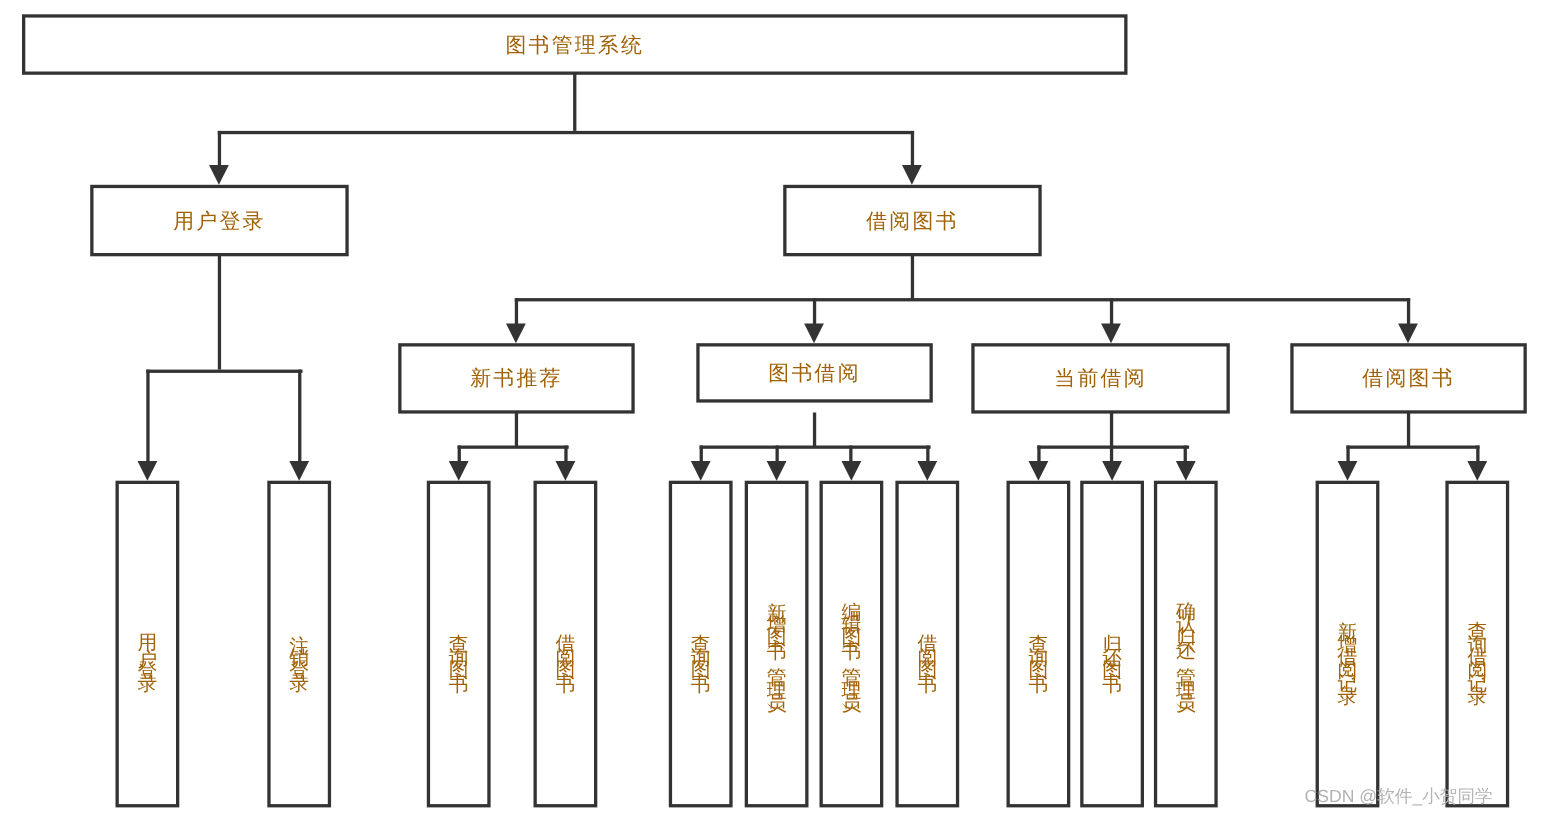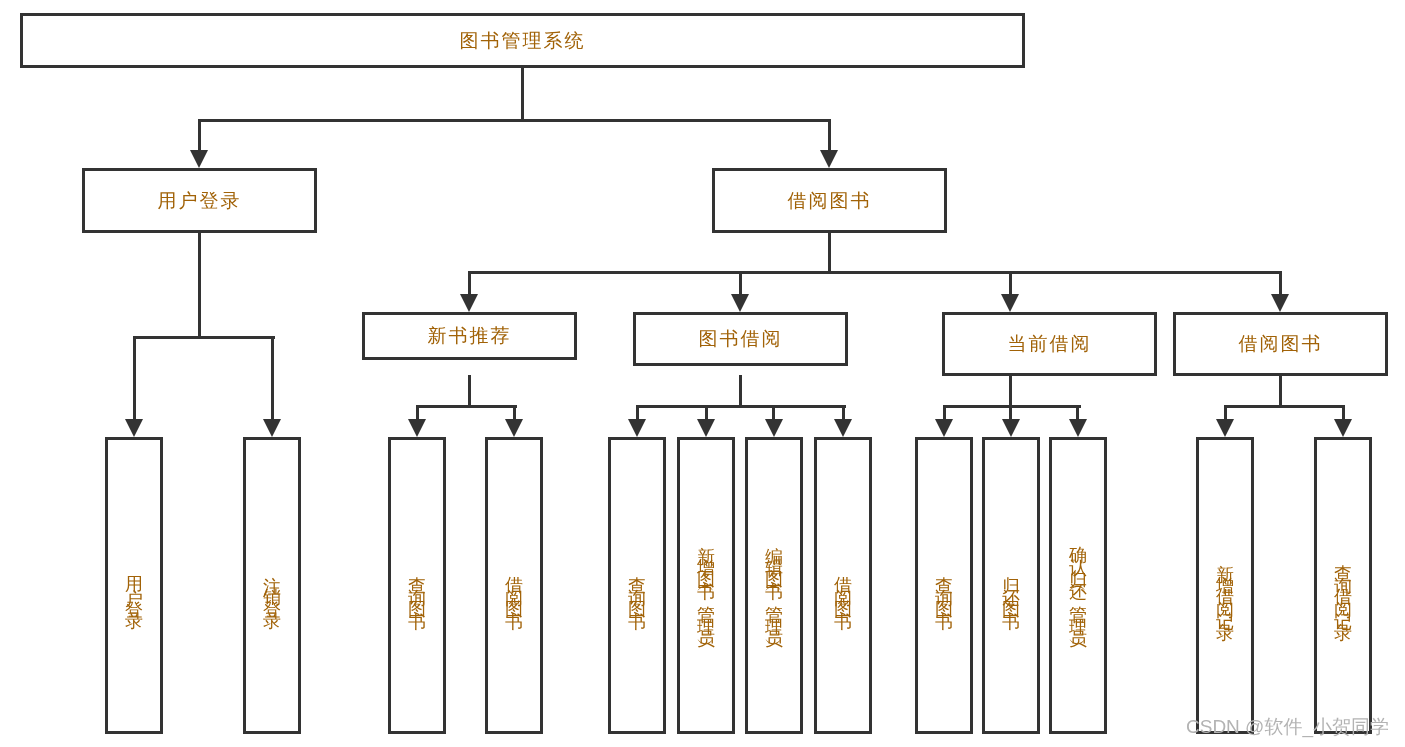--- a/index.html
+++ b/index.html
@@ -40,21 +40,21 @@
     position: absolute;
     width: 0; height: 0;
     border-left: 9px solid transparent;
     border-right: 9px solid transparent;
     border-top: 18px solid #333333;
   }
   .watermark {
     position: absolute;
     left: 1186px;
     top: 714px;
-    font-size: 19px;
+    font-size: 16px;
     color: #b3b3b3;
     white-space: nowrap;
     z-index: 5;
   }
 </style>
 </head>
 <body>
 
 <div class="stage">
 
@@ -87,27 +87,27 @@
   <div class="hline" style="left:468px;top:271px;width:814px"></div>
   <div class="vline" style="left:468px;top:271px;height:27px"></div>
   <div class="arrow" style="left:460px;top:294px"></div>
   <div class="vline" style="left:739px;top:271px;height:27px"></div>
   <div class="arrow" style="left:731px;top:294px"></div>
   <div class="vline" style="left:1009px;top:271px;height:27px"></div>
   <div class="arrow" style="left:1001px;top:294px"></div>
   <div class="vline" style="left:1279px;top:271px;height:27px"></div>
   <div class="arrow" style="left:1271px;top:294px"></div>
 
-  <div class="node h" style="left:362px;top:312px;width:215px;height:48px">
+  <div class="node h" style="left:362px;top:312px;width:215px;height:64px">
     <span>新书推荐</span>
   </div>
   <div class="node h" style="left:633px;top:312px;width:215px;height:54px">
     <span>图书借阅</span>
   </div>
-  <div class="node h" style="left:942px;top:312px;width:215px;height:64px">
+  <div class="node h" style="left:883px;top:312px;width:235px;height:64px">
     <span>当前借阅</span>
   </div>
   <div class="node h" style="left:1173px;top:312px;width:215px;height:64px">
     <span>借阅图书</span>
   </div>
 
   <div class="vline" style="left:468px;top:375px;height:32px"></div>
   <div class="hline" style="left:416px;top:405px;width:101px"></div>
   <div class="vline" style="left:416px;top:405px;height:16px"></div>
   <div class="arrow" style="left:408px;top:419px"></div>

